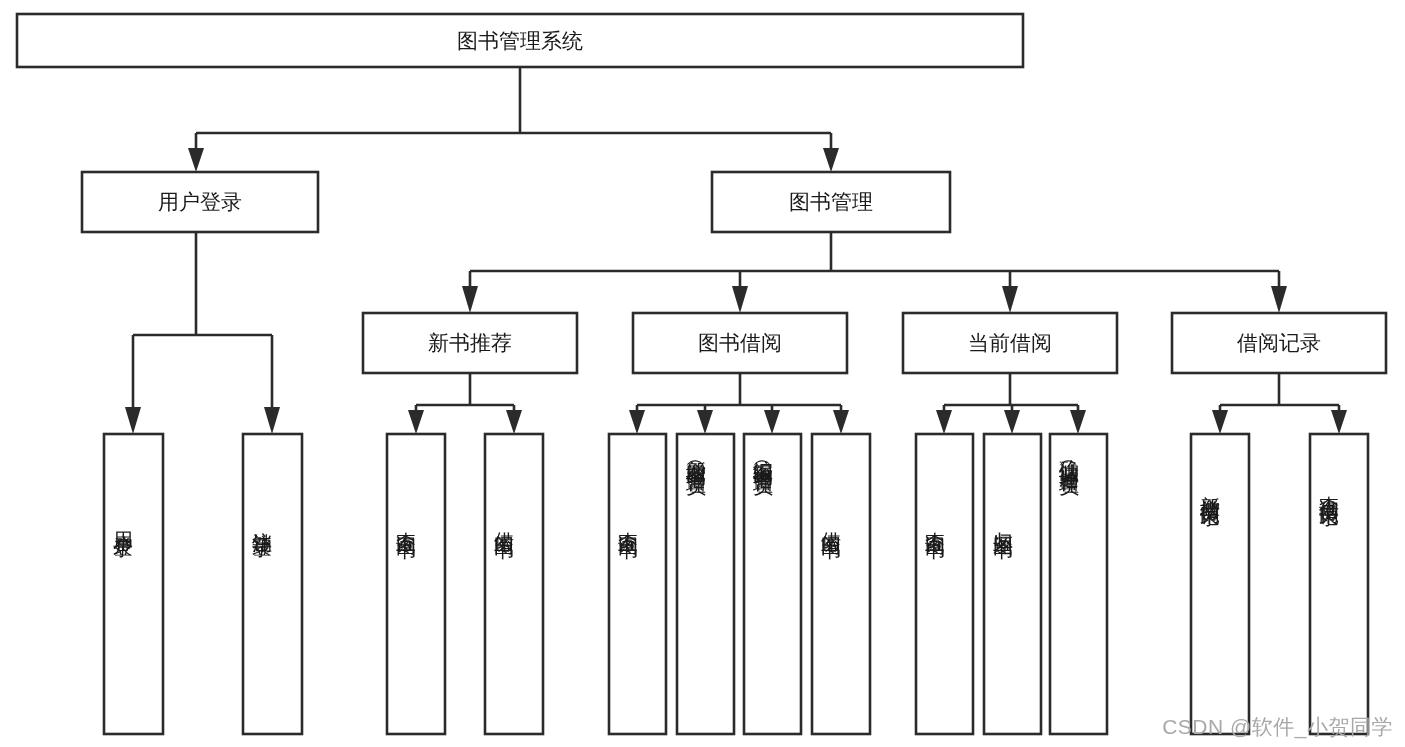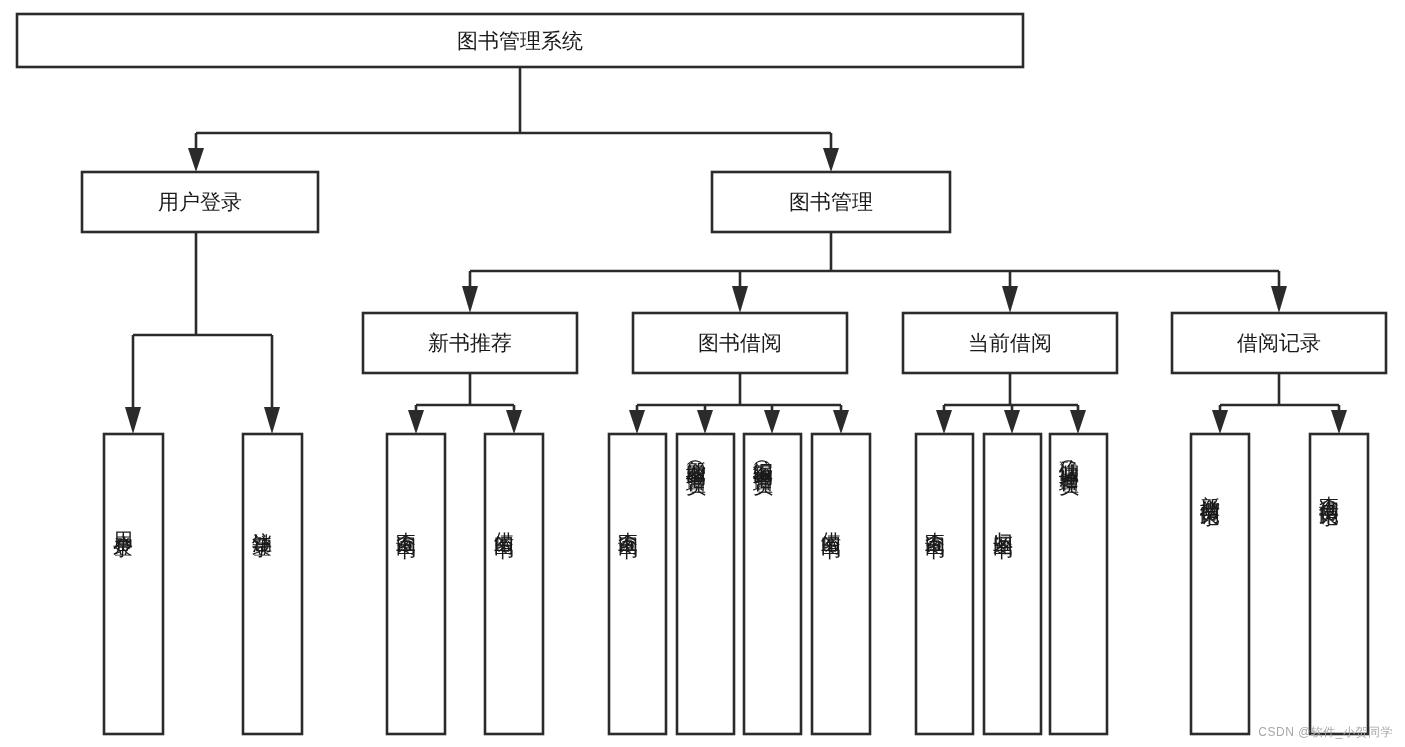--- a/index.html
+++ b/index.html
@@ -61,21 +61,21 @@
     letter-spacing: 2.5px;
     white-space: nowrap;
     text-align: start;
     pointer-events: none;
   }
   .watermark {
     position: absolute;
     right: 12px;
     bottom: 6px;
     font-family: "Liberation Sans", "DejaVu Sans", sans-serif;
-    font-size: 12px;
+    font-size: 21px;
     color: #a8a8a8;
     white-space: nowrap;
     letter-spacing: 0.5px;
   }
 </style>
 </head>
 <body>
 
 <div id="diagram-root">
 

